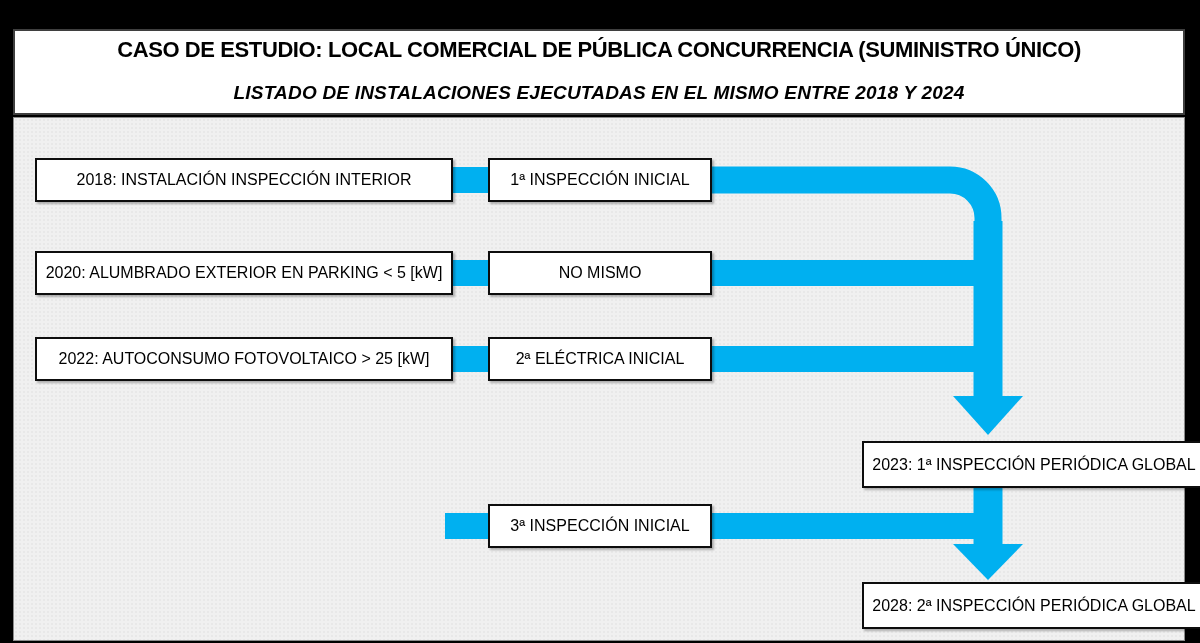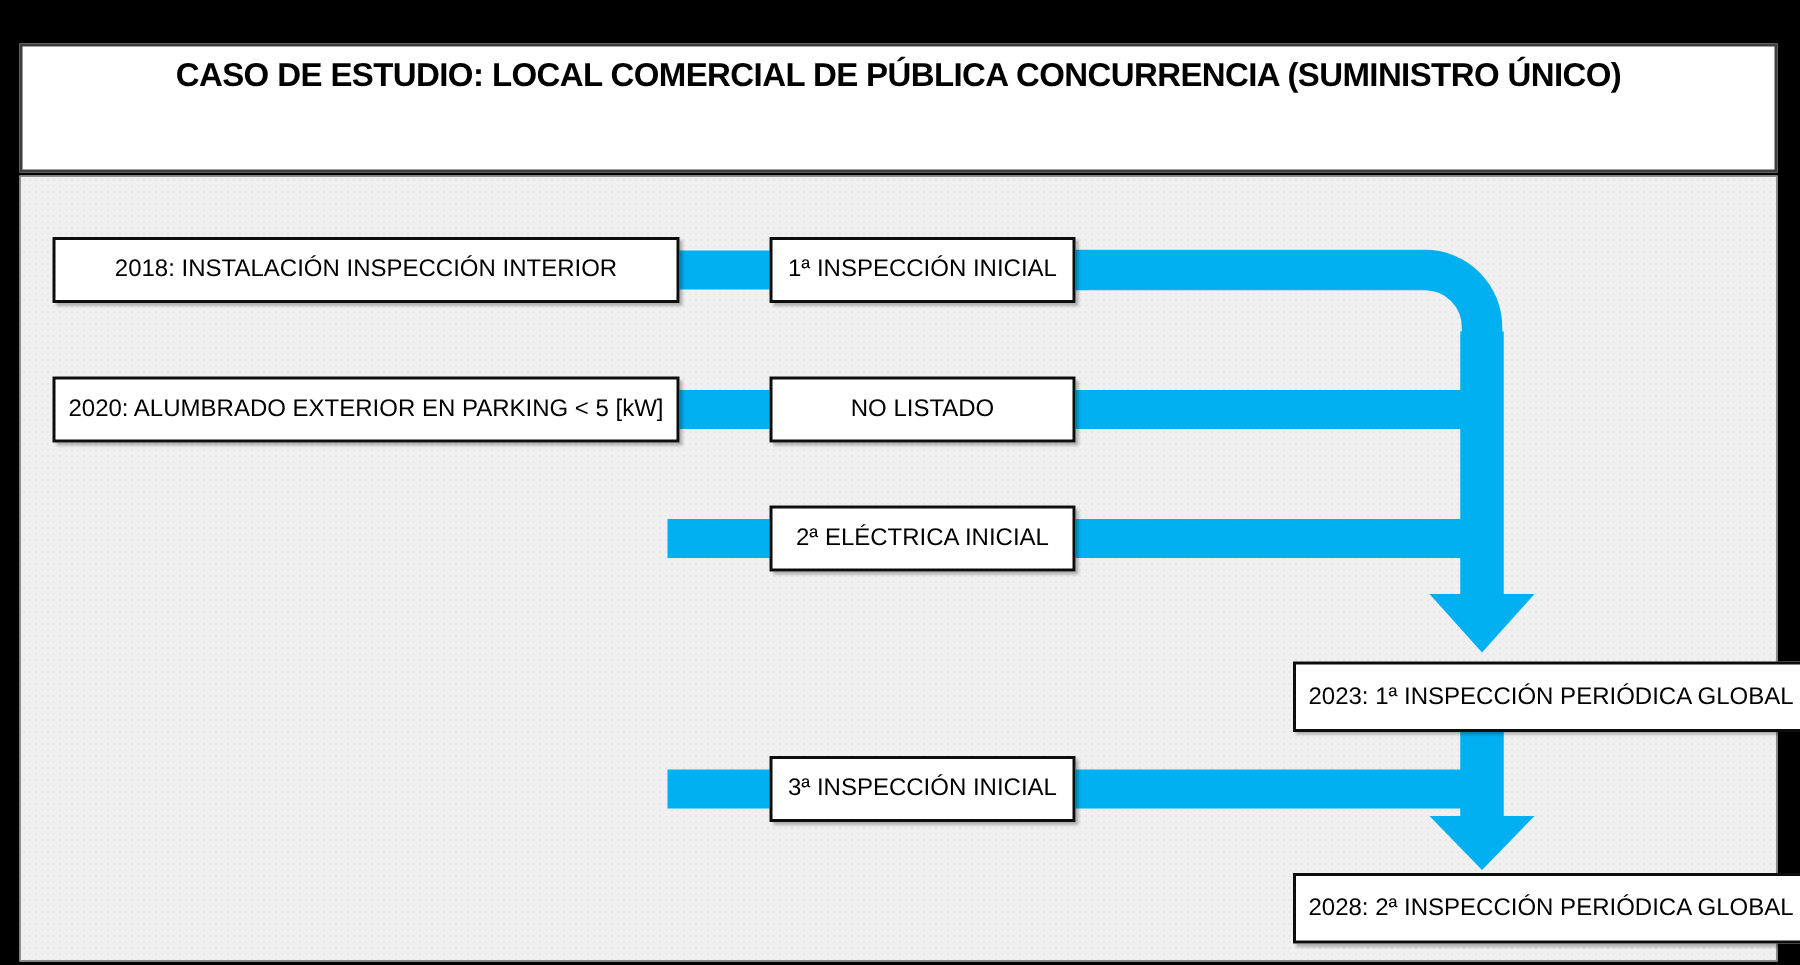--- a/index.html
+++ b/index.html
@@ -34,32 +34,33 @@
   .thick{stroke-width:29px;}
   .curve{stroke-width:27px;}
   .arrowhead{fill:var(--arrow,#00B0F0);stroke:none;}
   .node{
     position:absolute;background:#fff;border:2px solid #0d0d0d;box-sizing:border-box;
     display:flex;align-items:center;justify-content:center;
     font-size:16px;color:#000;text-align:center;white-space:nowrap;
     box-shadow:2px 2px 2px rgba(0,0,0,0.28);
   }
   .installation{left:35px;width:418px;height:44px;}
-  .inspection{left:513px;width:204px;height:44px;}
+  .inspection{left:488px;width:224px;height:44px;}
   .global{left:862px;width:344px;height:47px;}
   .row1{top:142px;} .row2{top:235px;} .row3{top:321px;} .row4{top:488px;}
   .global1{top:425px;} .global2{top:566px;}
 </style>
 </head>
 <body>
 
 <div class="canvas">
 
   <div class="header-panel">
     <div class="title">CASO DE ESTUDIO: LOCAL COMERCIAL DE PÚBLICA CONCURRENCIA (SUMINISTRO ÚNICO)</div>
+    <div class="subtitle">LISTADO DE INSTALACIONES EJECUTADAS EN EL MISMO ENTRE 2018 Y 2024</div>
   </div>
 
   <div class="main-panel"></div>
 
   <svg class="flow-svg" viewBox="0 0 1200 643">
 
     <path class="connector thin" d="M 445 164 H 520"></path>
     <path class="connector thin" d="M 445 257 H 520"></path>
     <path class="connector thin" d="M 445 343 H 520"></path>
     <path class="connector thin" d="M 445 510 H 520"></path>
@@ -77,26 +78,29 @@
     <path class="connector thin" d="M 712 510 H 1001"></path>
     <polygon class="arrowhead" points="953,528 1023,528 988,564"></polygon>
   </svg>
 
   <div class="node installation row1">
     <span>2018: INSTALACIÓN INSPECCIÓN INTERIOR</span>
   </div>
   <div class="node installation row2">
     <span>2020: ALUMBRADO EXTERIOR EN PARKING &lt; 5 [kW]</span>
   </div>
+  <div class="node installation row3">
+    <span>2022: AUTOCONSUMO FOTOVOLTAICO &gt; 25 [kW]</span>
+  </div>
 
   <div class="node inspection row1">
     <span>1ª INSPECCIÓN INICIAL</span>
   </div>
   <div class="node inspection row2">
-    <span>NO LISTADO</span>
+    <span>NO MISMO</span>
   </div>
   <div class="node inspection row3">
     <span>2ª ELÉCTRICA INICIAL</span>
   </div>
   <div class="node inspection row4">
     <span>3ª INSPECCIÓN INICIAL</span>
   </div>
 
   <div class="node global global1">
     <span>2023: 1ª INSPECCIÓN PERIÓDICA GLOBAL</span>

